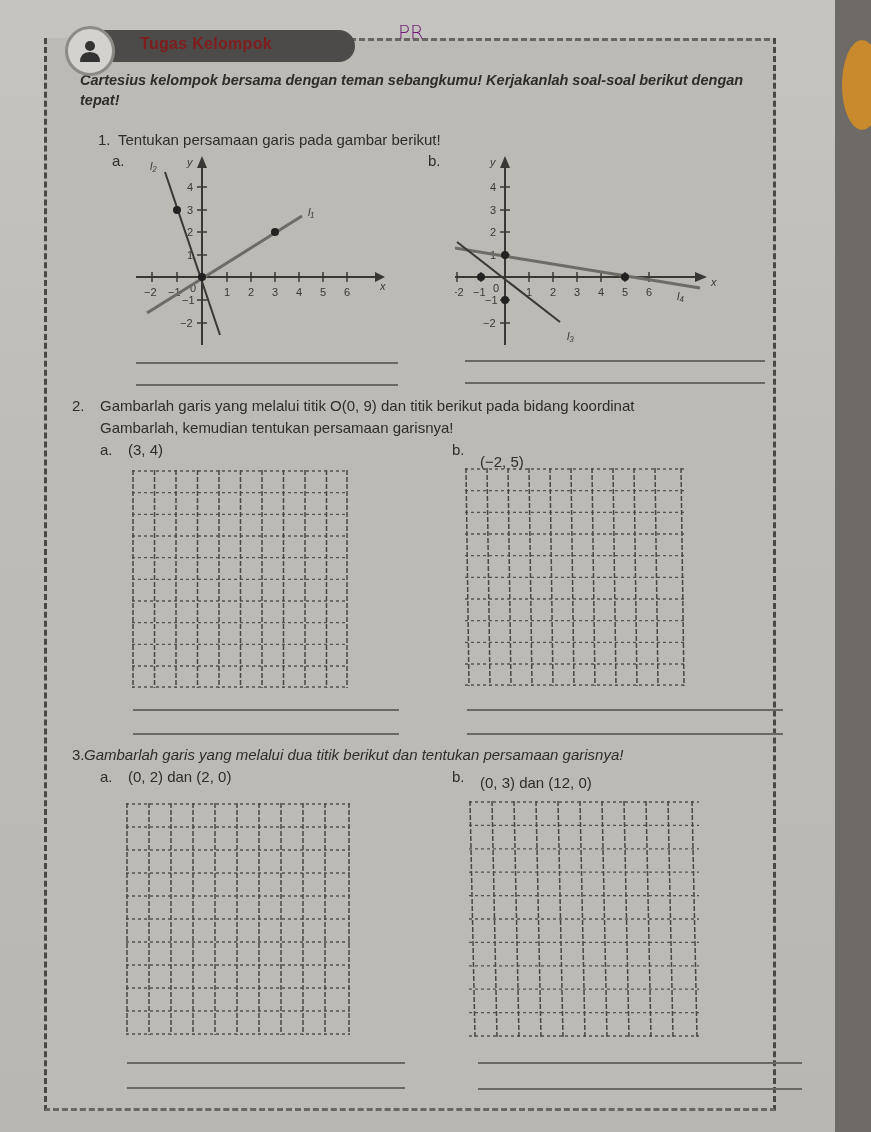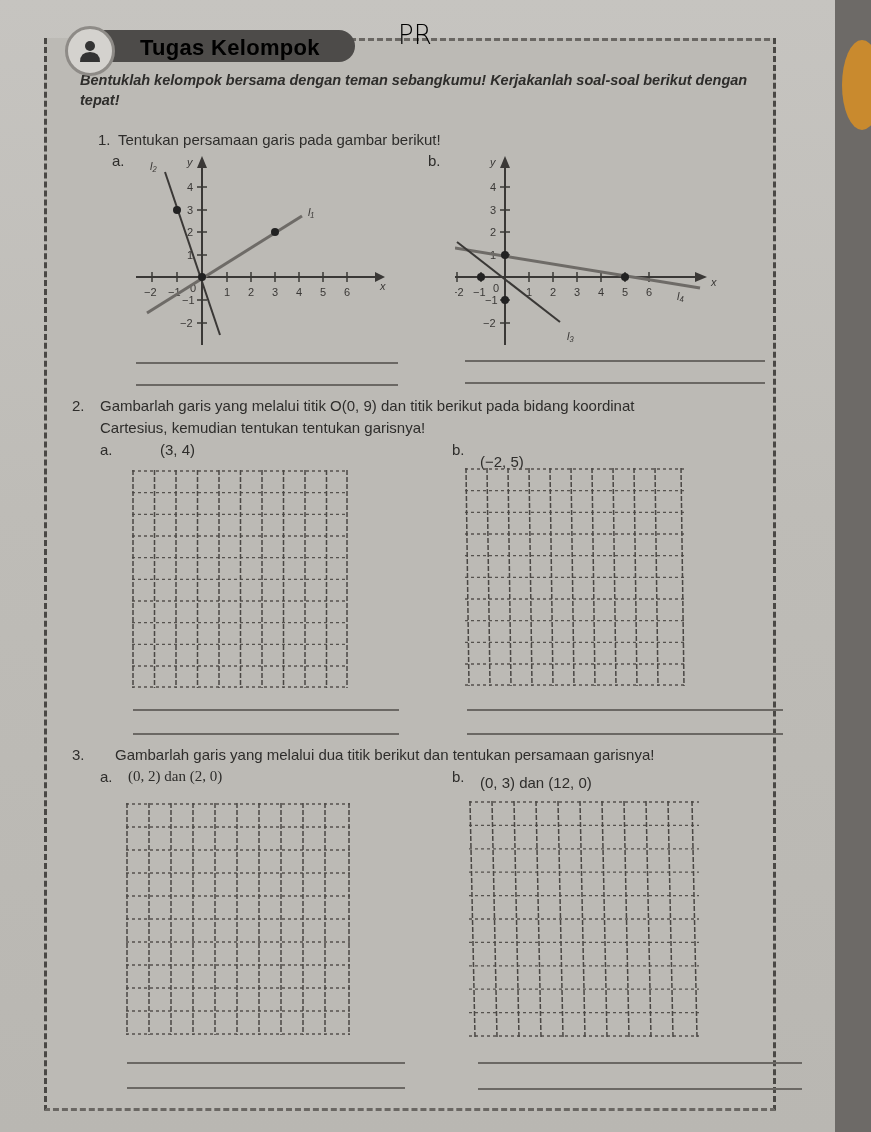--- a/index.html
+++ b/index.html
@@ -38,26 +38,26 @@
   .badge .circle {
     position:absolute; left:0; top:-2px; width:44px; height:44px; border-radius:50%;
     background:#d4d2ce; border:3px solid #8e8b87; z-index:2;
     display:flex; align-items:center; justify-content:center;
   }
   .badge .pill {
     position:absolute; left:22px; top:2px; width:268px; height:32px; border-radius:16px;
     background:#4d4b49;
   }
   .badge .title {
-    position:absolute; left:75px; top:7px; color:#000000; font-weight:bold; font-size:22px;
+    position:absolute; left:75px; top:7px; color:#7f1d1d; font-weight:bold; font-size:16px;
     z-index:3; letter-spacing:0.3px;
   }
   .handwrite {
     position:absolute; left:398px; top:20px; font-family:"DejaVu Sans", sans-serif;
-    font-size:26px; color:#000000; font-weight:300;
+    font-size:20px; color:#701a75; font-weight:300;
   }
   .intro {
     position:absolute; left:80px; top:70px; width:690px; font-style:italic; font-weight:bold;
     font-size:14.5px; line-height:20px; color:#2e2d2b;
   }
   .q { position:absolute; font-size:15px; color:#2e2d2b; }
   .lbl { position:absolute; font-size:15px; color:#2e2d2b; }
   .ans-line { position:absolute; height:0; border-top:2px solid #6b6864; }
   .grid {
     position:absolute;
@@ -83,21 +83,21 @@
   <div class="circle">
     <svg width="26" height="26" viewBox="0 0 26 26">
       <circle cx="13" cy="8" r="5" fill="#333"></circle>
       <path d="M3 24 Q3 14 13 14 Q23 14 23 24 Z" fill="#333"></path>
     </svg>
   </div>
   <span class="title">Tugas Kelompok</span>
 </div>
 <div class="handwrite">PR</div>
 
-<div class="intro">Bentuklah kelompok bersama dengan teman sebangkumu! Kerjakanlah soal-soal berikut dengan tepat!</div>
+<div class="intro">Cartesius kelompok bersama dengan teman sebangkumu! Kerjakanlah soal-soal berikut dengan tepat!</div>
 
 <div class="q" style="left:98px; top:131px;">1.</div>
 <div class="q" style="left:118px; top:131px;">Tentukan persamaan garis pada gambar berikut!</div>
 <div class="lbl" style="left:112px; top:152px;">a.</div>
 <div class="lbl" style="left:428px; top:152px;">b.</div>
 
 <div class="graph" style="position:absolute; left:130px; top:150px; width:260px; height:195px;">
   <svg width="260" height="195" viewBox="0 0 260 195">
     <g stroke="#3a3836" stroke-width="2" fill="none">
       <line x1="6" y1="127" x2="245" y2="127"></line>
@@ -204,23 +204,23 @@
   </svg>
 </div>
 
 <div class="ans-line" style="left:136px; top:362px; width:262px;"></div>
 <div class="ans-line" style="left:136px; top:384px; width:262px;"></div>
 <div class="ans-line" style="left:465px; top:360px; width:300px;"></div>
 <div class="ans-line" style="left:465px; top:382px; width:300px;"></div>
 
 <div class="q" style="left:72px; top:397px;">2.</div>
 <div class="q" style="left:100px; top:397px; width:680px;">Gambarlah garis yang melalui titik O(0, 9) dan titik berikut pada bidang koordinat</div>
-<div class="q" style="left:100px; top:419px;">Cartesius, kemudian tentukan tentukan garisnya!</div>
+<div class="q" style="left:100px; top:419px;">Gambarlah, kemudian tentukan persamaan garisnya!</div>
 <div class="lbl" style="left:100px; top:441px;">a.</div>
-<div class="lbl" style="left:128px; top:441px;margin-left:32px;">(3, 4)</div>
+<div class="lbl" style="left:128px; top:441px;">(3, 4)</div>
 <div class="lbl" style="left:452px; top:441px;">b.</div>
 <div class="lbl" style="left:480px; top:441px;margin-top:12px;">(−2, 5)</div>
 
 <div class="grid" style="left:132px; top:470px; width:216px; height:218px;">
   <svg viewBox="0 0 216 218" preserveAspectRatio="none">
     <g stroke="#55524e" stroke-width="1.3" stroke-dasharray="3,3" fill="none">
       <line x1="0" y1="1" x2="216" y2="1"></line>
         <line x1="0" y1="22.7" x2="216" y2="22.7"></line>
       <line x1="0" y1="44.3" x2="216" y2="44.3"></line>
         <line x1="0" y1="66" x2="216" y2="66"></line>
@@ -277,23 +277,23 @@
     </g>
   </svg>
 </div>
 
 <div class="ans-line" style="left:133px; top:709px; width:266px;"></div>
 <div class="ans-line" style="left:133px; top:733px; width:266px;"></div>
 <div class="ans-line" style="left:467px; top:709px; width:316px;"></div>
 <div class="ans-line" style="left:467px; top:733px; width:316px;"></div>
 
 <div class="q" style="left:72px; top:746px;">3.</div>
-<div class="q" style="left:115px; top:746px; width:690px;">Gambarlah garis yang melalui dua titik berikut dan tentukan persamaan garisnya!</div>
+<div class="q" style="left:84px; top:746px; width:690px;font-style:italic;">Gambarlah garis yang melalui dua titik berikut dan tentukan persamaan garisnya!</div>
 <div class="lbl" style="left:100px; top:768px;">a.</div>
-<div class="lbl" style="left:128px; top:768px;font-family:Liberation Serif, serif;">(0, 2) dan (2, 0)</div>
+<div class="lbl" style="left:128px; top:768px;">(0, 2) dan (2, 0)</div>
 <div class="lbl" style="left:452px; top:768px;">b.</div>
 <div class="lbl" style="left:480px; top:768px;margin-top:6px;">(0, 3) dan (12, 0)</div>
 
 <div class="grid" style="left:126px; top:803px; width:224px; height:232px;">
   <svg viewBox="0 0 224 232" preserveAspectRatio="none">
     <g stroke="#55524e" stroke-width="1.3" stroke-dasharray="3,3" fill="none">
       <line x1="0" y1="1" x2="224" y2="1"></line>
         <line x1="0" y1="24" x2="224" y2="24"></line>
       <line x1="0" y1="47" x2="224" y2="47"></line>
         <line x1="0" y1="70" x2="224" y2="70"></line>

